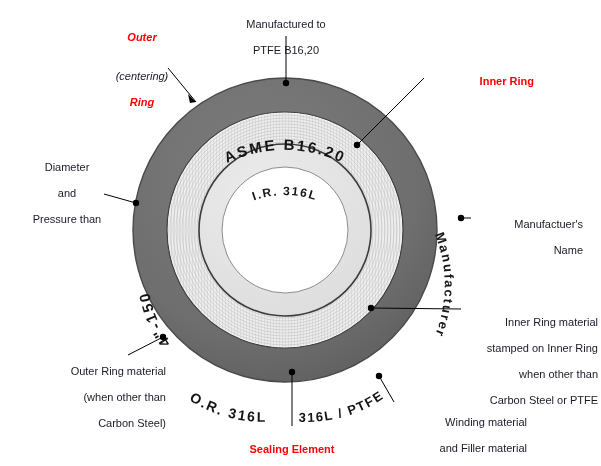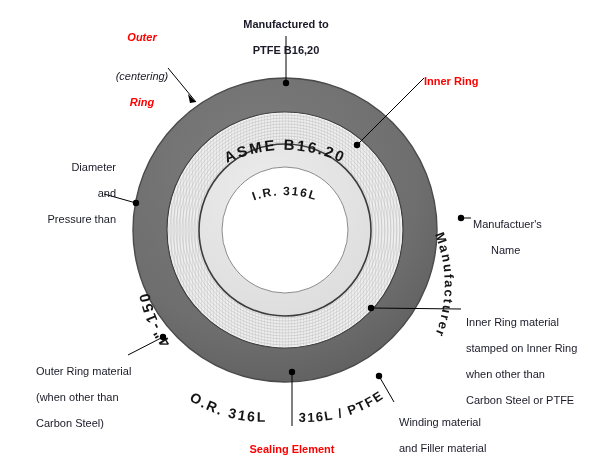--- a/index.html
+++ b/index.html
@@ -26,25 +26,25 @@
     font-size: 11px;
     line-height: 13px;
     color: #1a1a28;
     white-space: pre-line;
   }
   .callout.red {
     color: #ff0000;
     font-weight: bold;
   }
   .callout.bold-dark {
-    font-weight: bold;
+    font-weight: normal;
     color: #1a1a28;
   }
   .ta-center { text-align: center; }
-  .ta-left { text-align: left; }
+  .ta-left { text-align: right; }
 </style>
 </head>
 <body>
 
 <div id="page">
 
   <svg class="diagram" viewBox="0 0 601 466">
     <defs>
 
       <pattern id="windingPattern" patternUnits="userSpaceOnUse" width="3" height="3">
@@ -166,21 +166,21 @@
 
   <div class="callout bold-dark ta-center" style="left:218px; top:5px; width:136px;">
     <div>Manufactured to</div>
     <div>PTFE B16,20</div>
   </div>
 
   <div class="callout red ta-left" style="left:424px; top:62px; width:110px;">
     <div>Inner Ring</div>
   </div>
 
-  <div class="callout ta-center" style="left:18px; top:148px; width:98px;text-align:right;">
+  <div class="callout ta-center" style="left:18px; top:148px; width:98px;">
     <div>Diameter</div>
     <div>and</div>
     <div>Pressure than</div>
   </div>
 
   <div class="callout ta-left" style="left:473px; top:205px; width:110px;">
     <div>Manufactuer's</div>
     <div style="padding-left:18px;">Name</div>
   </div>
 

